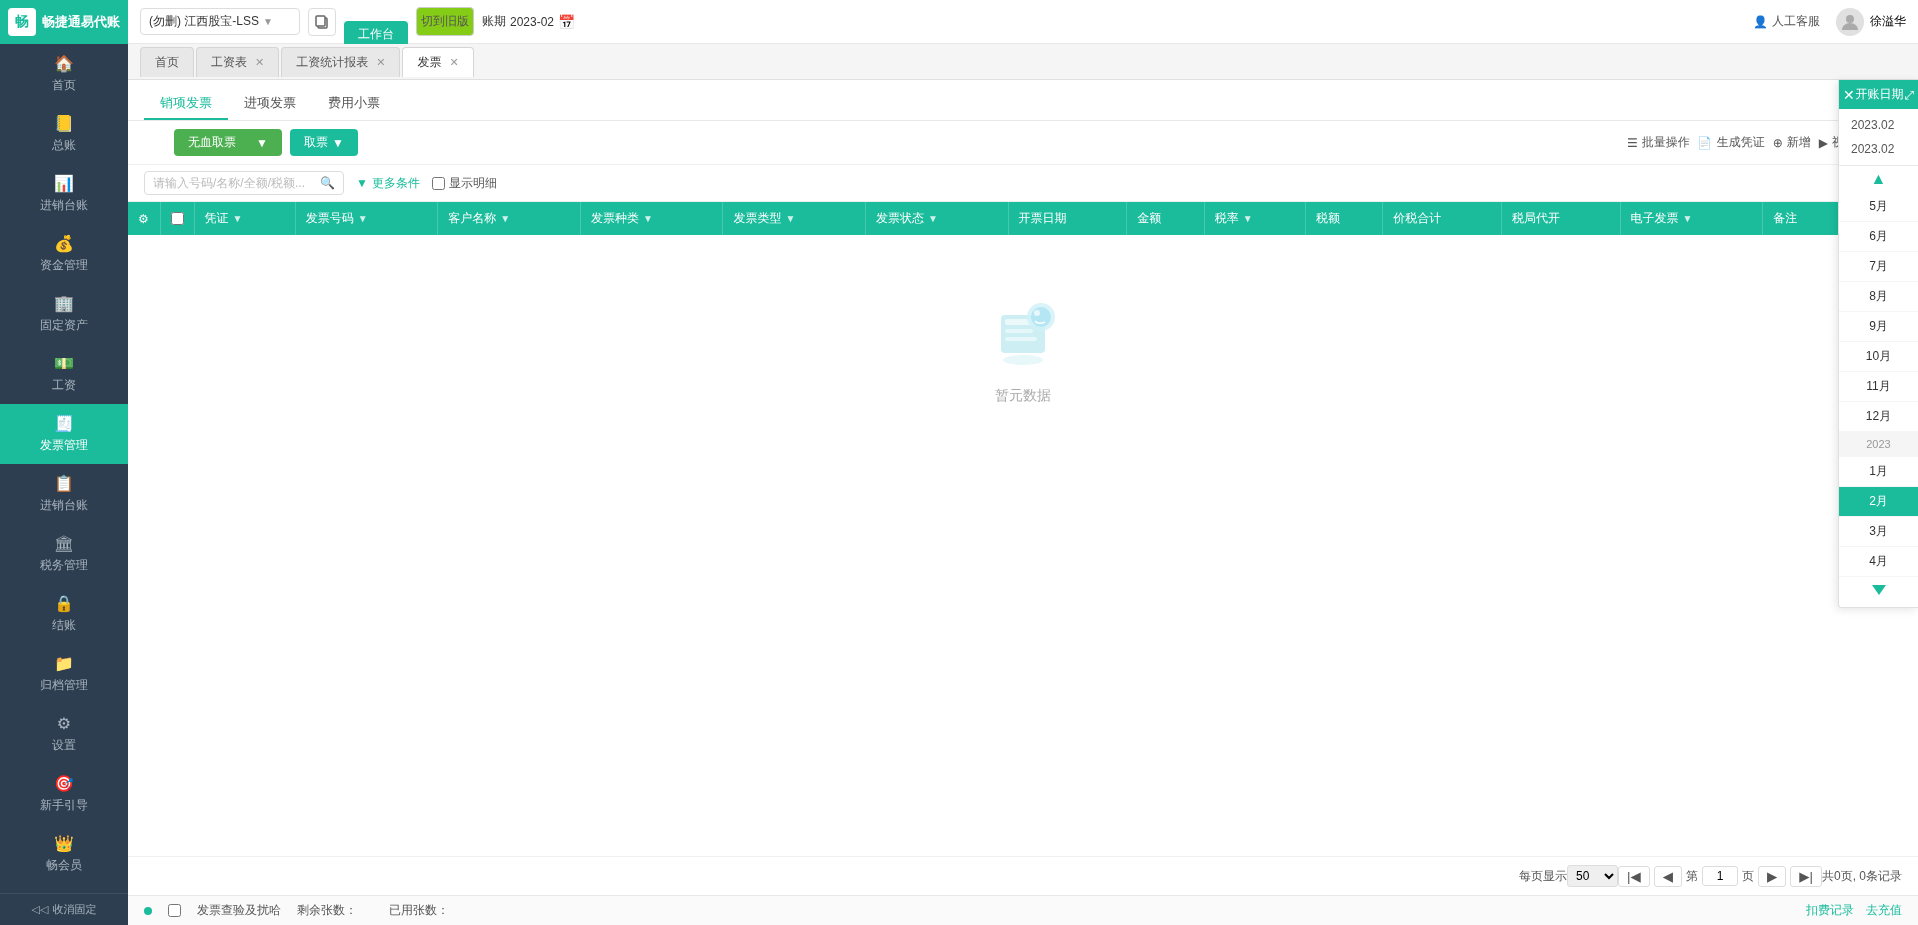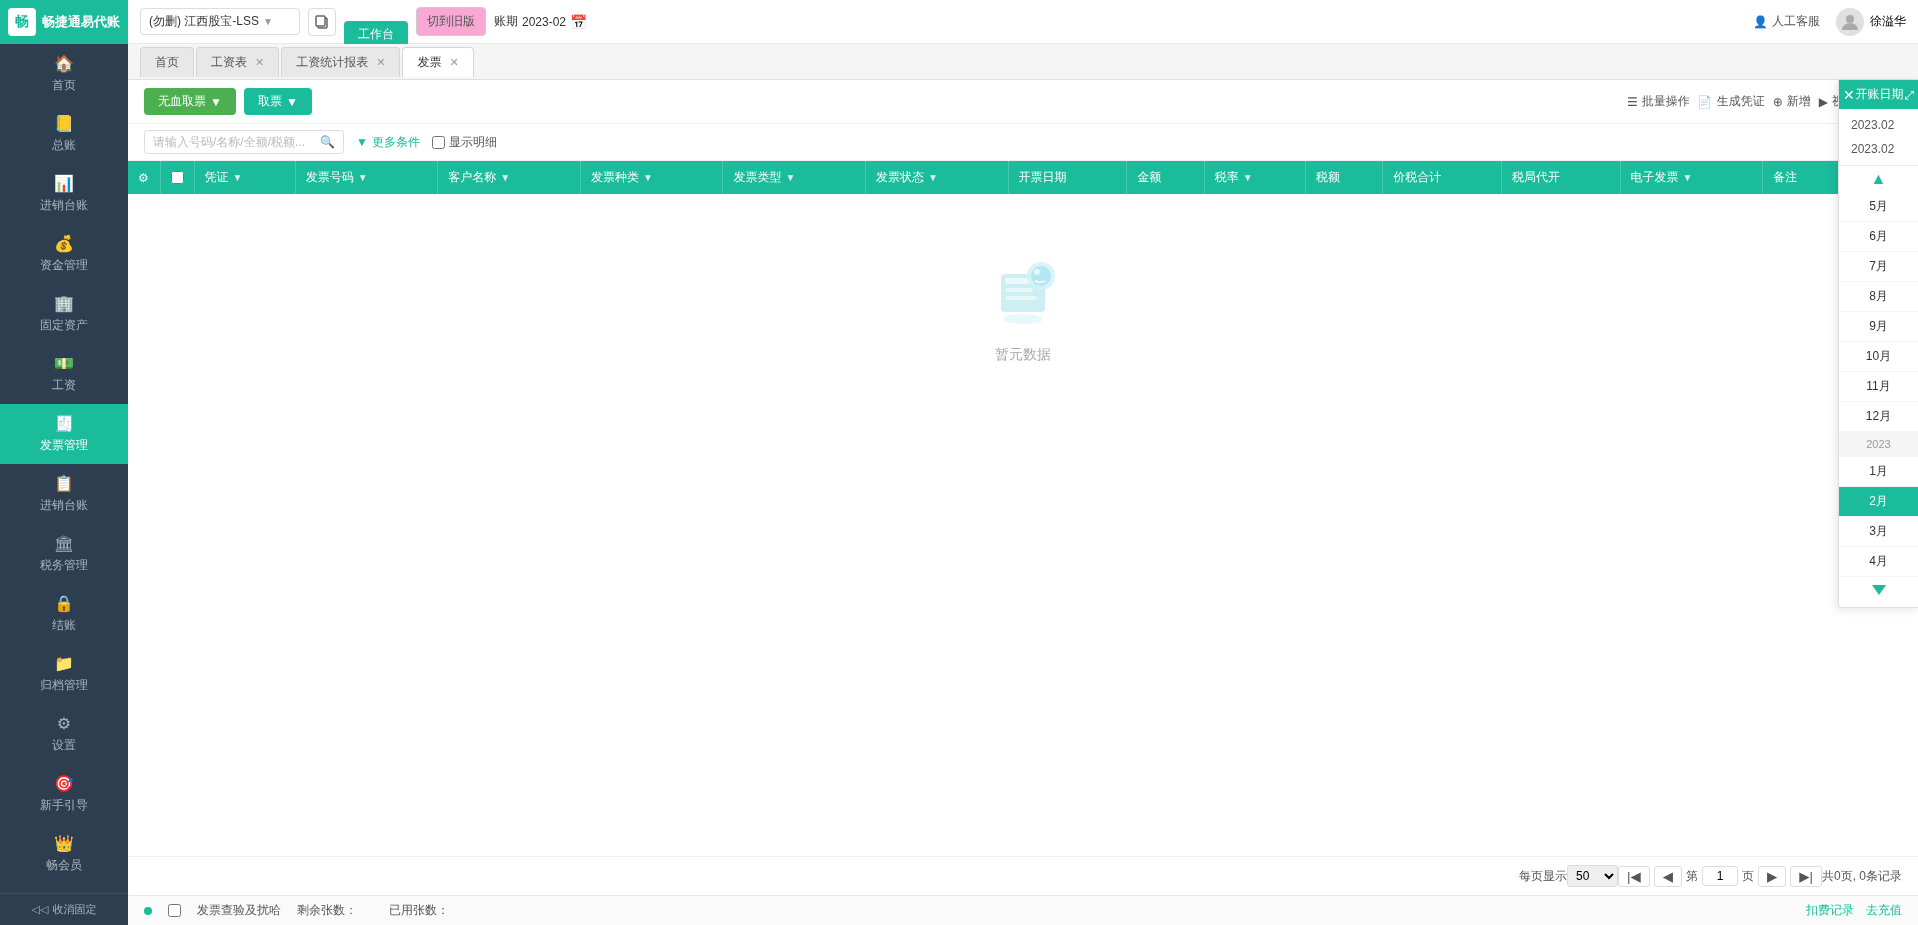--- a/index.html
+++ b/index.html
@@ -96,25 +96,25 @@
       background: #1abc9c;
       color: white;
       border: none;
       border-radius: 4px;
       padding: 5px 14px;
       cursor: pointer;
       font-size: 12px;
       margin-top: 26px;
     }
     .old-version-btn {
-      background: #f9a8d4;
+      background: #84cc16;
       color: #555;
       border: 1px solid #ccc;
       border-radius: 4px;
-      padding: 5px 10px;
+      padding: 5px 4px;
       cursor: pointer;
       font-size: 12px;
     }
     .period-info {
       display: flex; align-items: center; gap: 4px;
       color: #333; font-size: 12px;
     }
     .period-info .period-icon { color: #1abc9c; font-size: 14px; }
     .topbar-right {
       margin-left: auto;
@@ -200,21 +200,21 @@
     }
     .toolbar-right { margin-left: auto; display: flex; align-items: center; gap: 8px; }
     .btn-green {
       background: #4caf50;
       color: white;
       border: none;
       border-radius: 4px;
       padding: 5px 14px;
       cursor: pointer;
       font-size: 12px;
-      display: flex; align-items: center; gap: 4px;
+      display: flex; align-items: center; gap: 20px; margin-left: 30px;
     }
     .btn-teal {
       background: #1abc9c;
       color: white;
       border: none;
       border-radius: 4px;
       padding: 5px 14px;
       cursor: pointer;
       font-size: 12px;
       display: flex; align-items: center; gap: 4px;
@@ -543,20 +543,41 @@
       <span class="tab-close">✕</span>
     </div>
     <div class="tab-item active">
       <span>发票</span>
       <span class="tab-close">✕</span>
     </div>
   </div>
 
   <div class="content">
 
+    <div class="sub-tabs">
+      <div class="sub-tab active">
+        <span>销项发票</span>
+      </div>
+      <div class="sub-tab">
+        <span>进项发票</span>
+      </div>
+      <div class="sub-tab">
+        <span>费用小票</span>
+      </div>
+      <div style="margin-left: auto; display: flex; align-items: center; gap: 4px;">
+        <div style="width: 24px; height: 24px; border:1px solid #ddd; border-radius:3px; display:flex; align-items:center; justify-content:center; cursor:pointer;">
+          <svg width="14" height="14" viewBox="0 0 14 14">
+              <rect x="1" y="1" width="5" height="5" fill="#aaa"></rect>
+              <rect x="8" y="1" width="5" height="5" fill="#aaa"></rect>
+              <rect x="1" y="8" width="5" height="5" fill="#aaa"></rect>
+              <rect x="8" y="8" width="5" height="5" fill="#aaa"></rect>
+            </svg>
+        </div>
+      </div>
+    </div>
 
     <div class="toolbar">
       <button class="btn-green">
         <span>无血取票</span>
         <span>▼</span>
       </button>
       <button class="btn-teal">
         <span>取票</span>
         <span>▼</span>
       </button>

